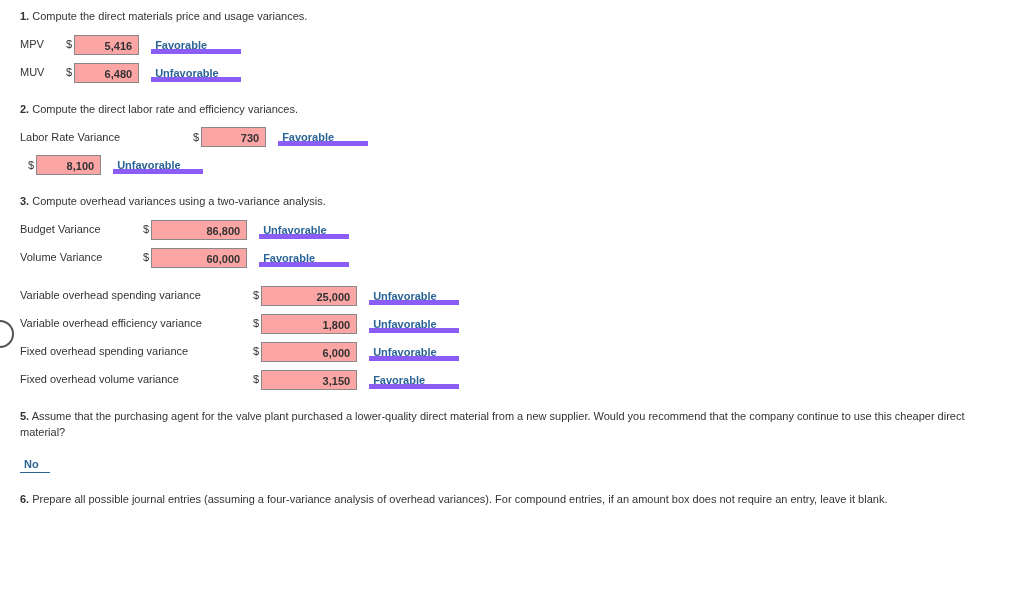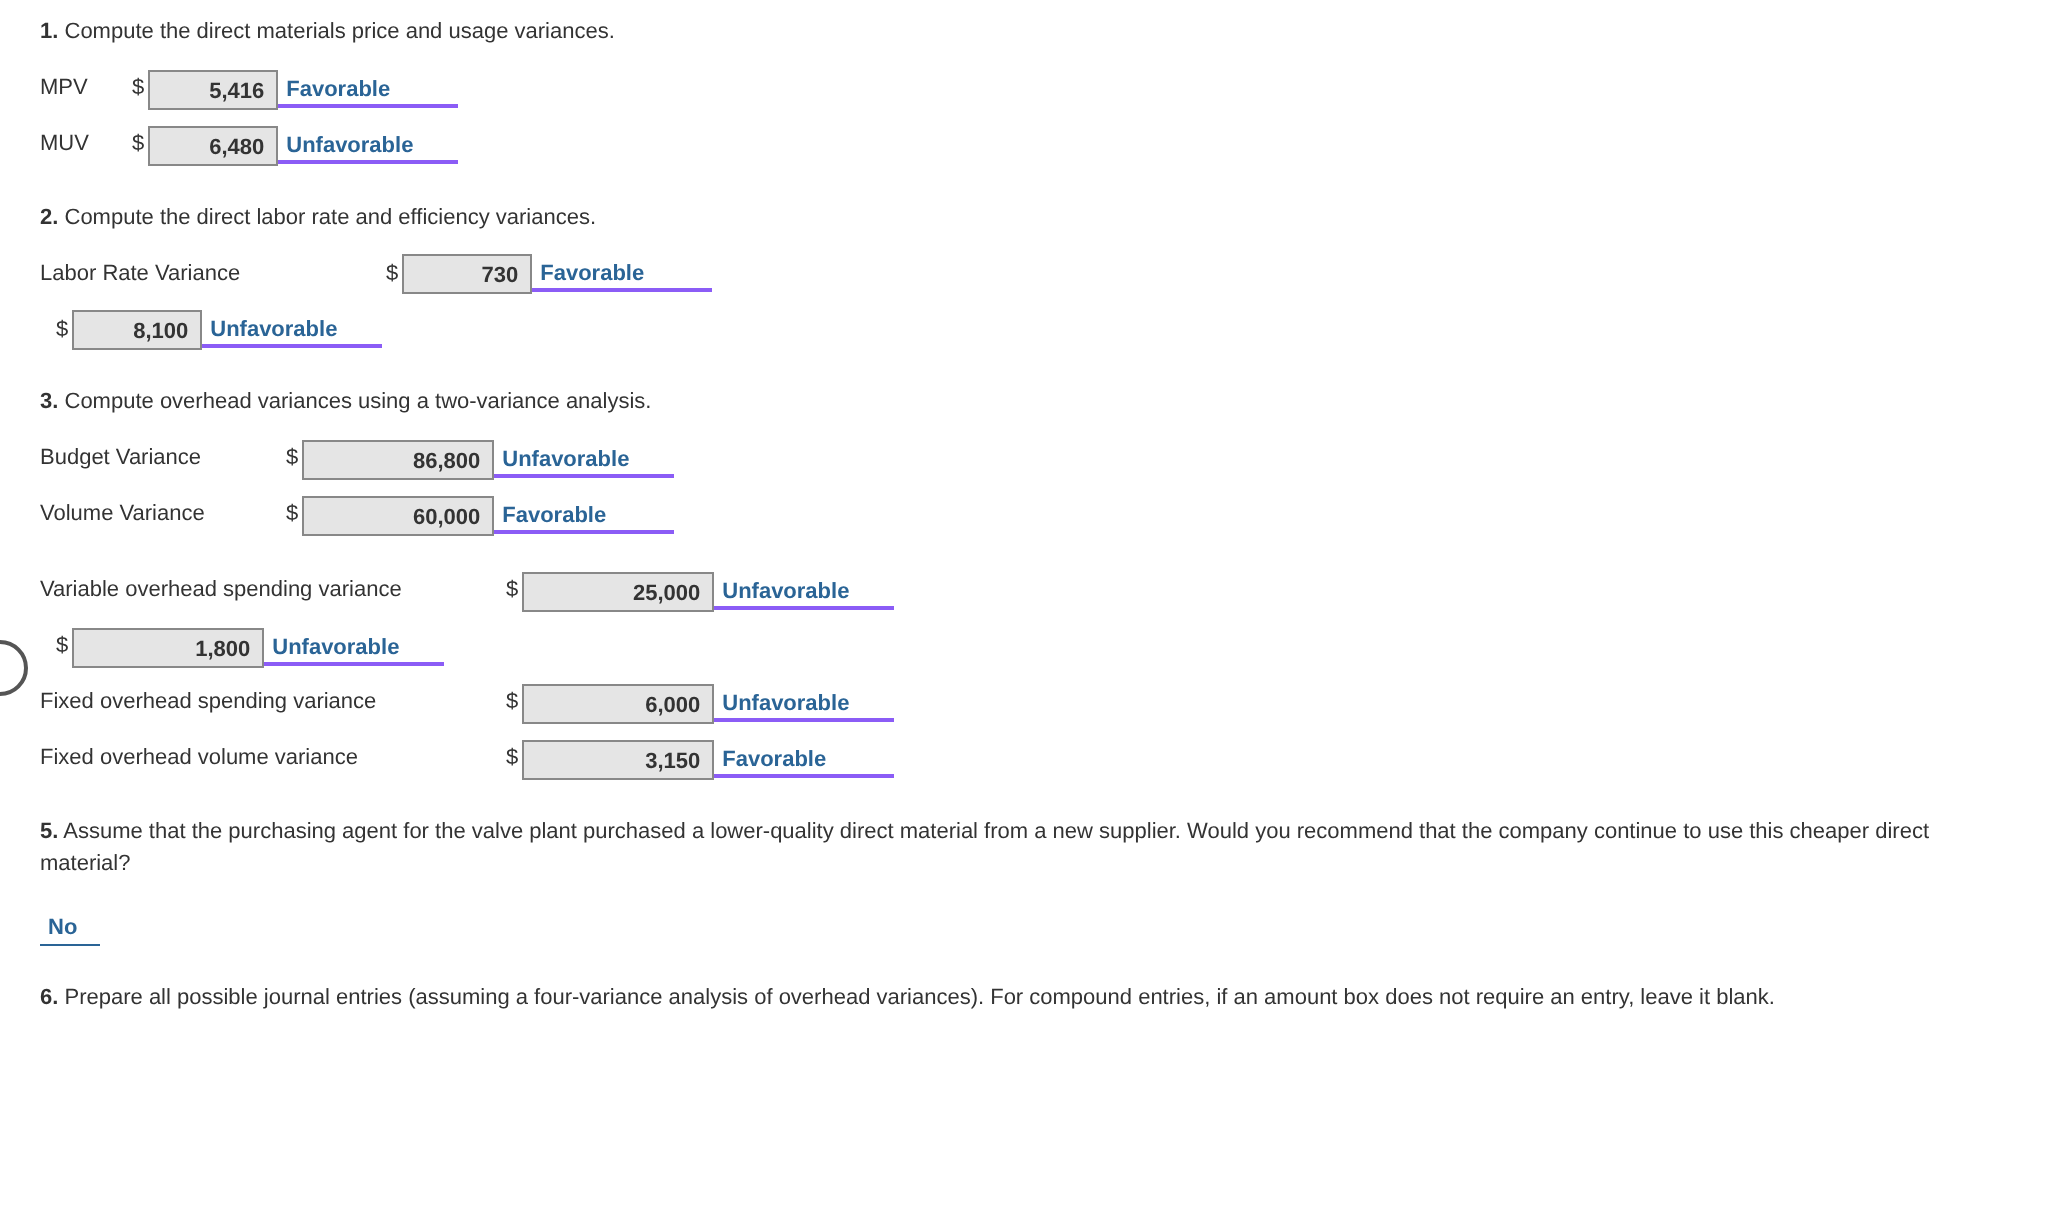--- a/index.html
+++ b/index.html
@@ -31,38 +31,39 @@
     .label-w3 { width: 115px; }
     .label-w4 { width: 225px; }
     .dollar {
       color: #333;
       padding-right: 2px;
       padding-left: 8px;
     }
     .input-box {
       display: inline-block;
       border: 1px solid #888;
-      background: #e5e5e5;
+      background: #fca5a5;
       padding: 2px 6px;
       text-align: right;
       font-weight: bold;
       color: #333;
       height: 20px;
       line-height: 16px;
       font-size: 11px;
     }
     .input-w1 { width: 65px; }
     .input-w2 { width: 96px; }
     .select-box {
       display: inline-block;
       border: none;
-      border-bottom: 2px solid #8b5cf6;
+      border-bottom: 5px solid #8b5cf6;
       padding: 2px 4px;
       font-weight: bold;
       color: #2a6496;
+      margin-left: 12px;
       min-width: 90px;
       height: 18px;
       line-height: 14px;
       font-size: 11px;
     }
     .select-box-sm {
       display: inline-block;
       border: none;
       border-bottom: 1px solid #2a6496;
       padding: 2px 4px;
@@ -147,20 +148,21 @@
 </div>
 
 <div class="question-block">
   <div class="row">
     <span class="label label-w4">Variable overhead spending variance</span>
     <span class="dollar">$</span>
     <span class="input-box input-w2">25,000</span>
     <span class="select-box">Unfavorable</span>
   </div>
   <div class="row">
+    <span class="label label-w4">Variable overhead efficiency variance</span>
     <span class="dollar">$</span>
     <span class="input-box input-w2">1,800</span>
     <span class="select-box">Unfavorable</span>
   </div>
   <div class="row">
     <span class="label label-w4">Fixed overhead spending variance</span>
     <span class="dollar">$</span>
     <span class="input-box input-w2">6,000</span>
     <span class="select-box">Unfavorable</span>
   </div>

